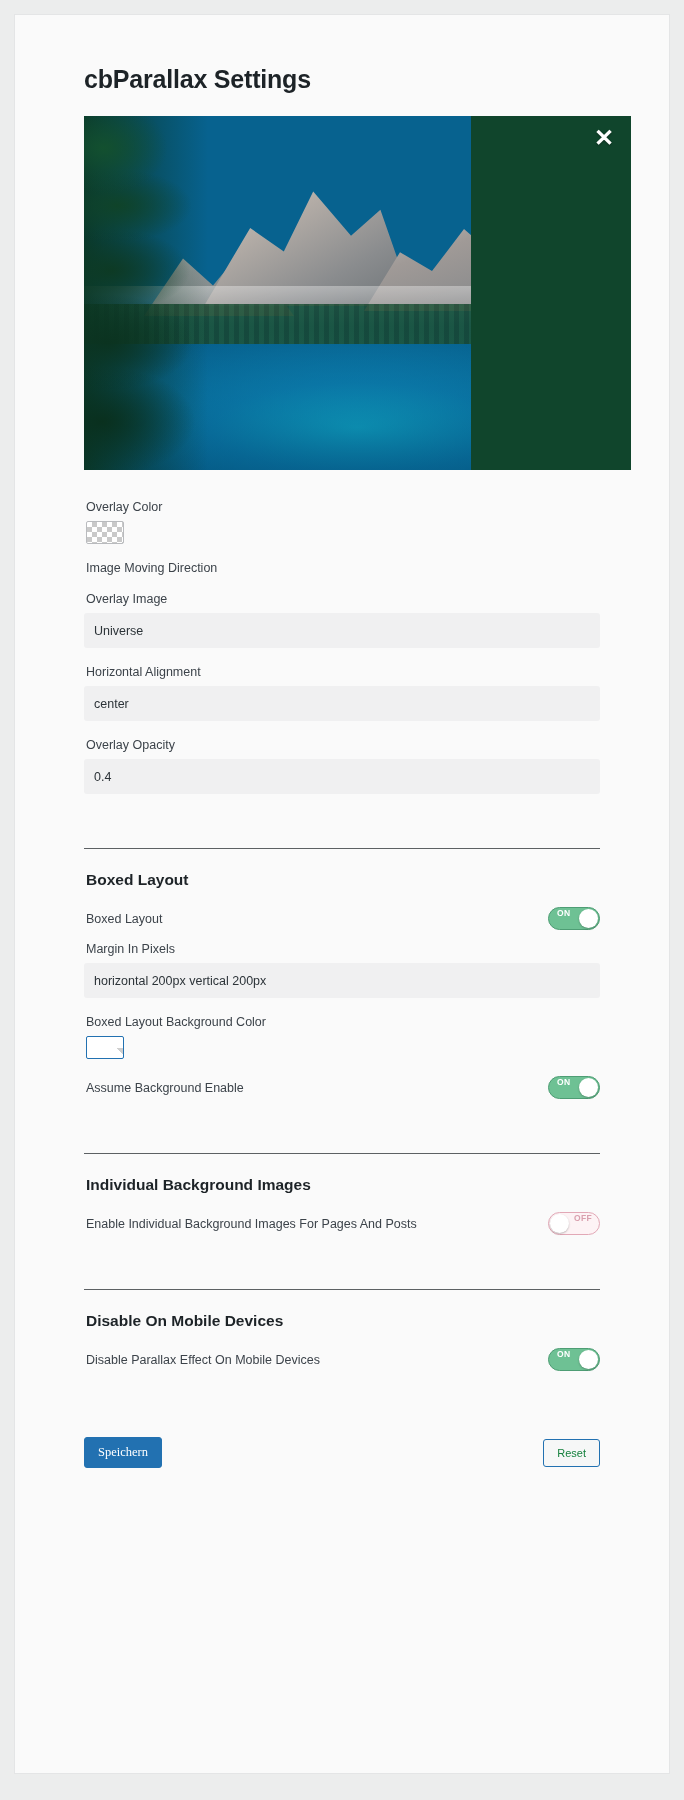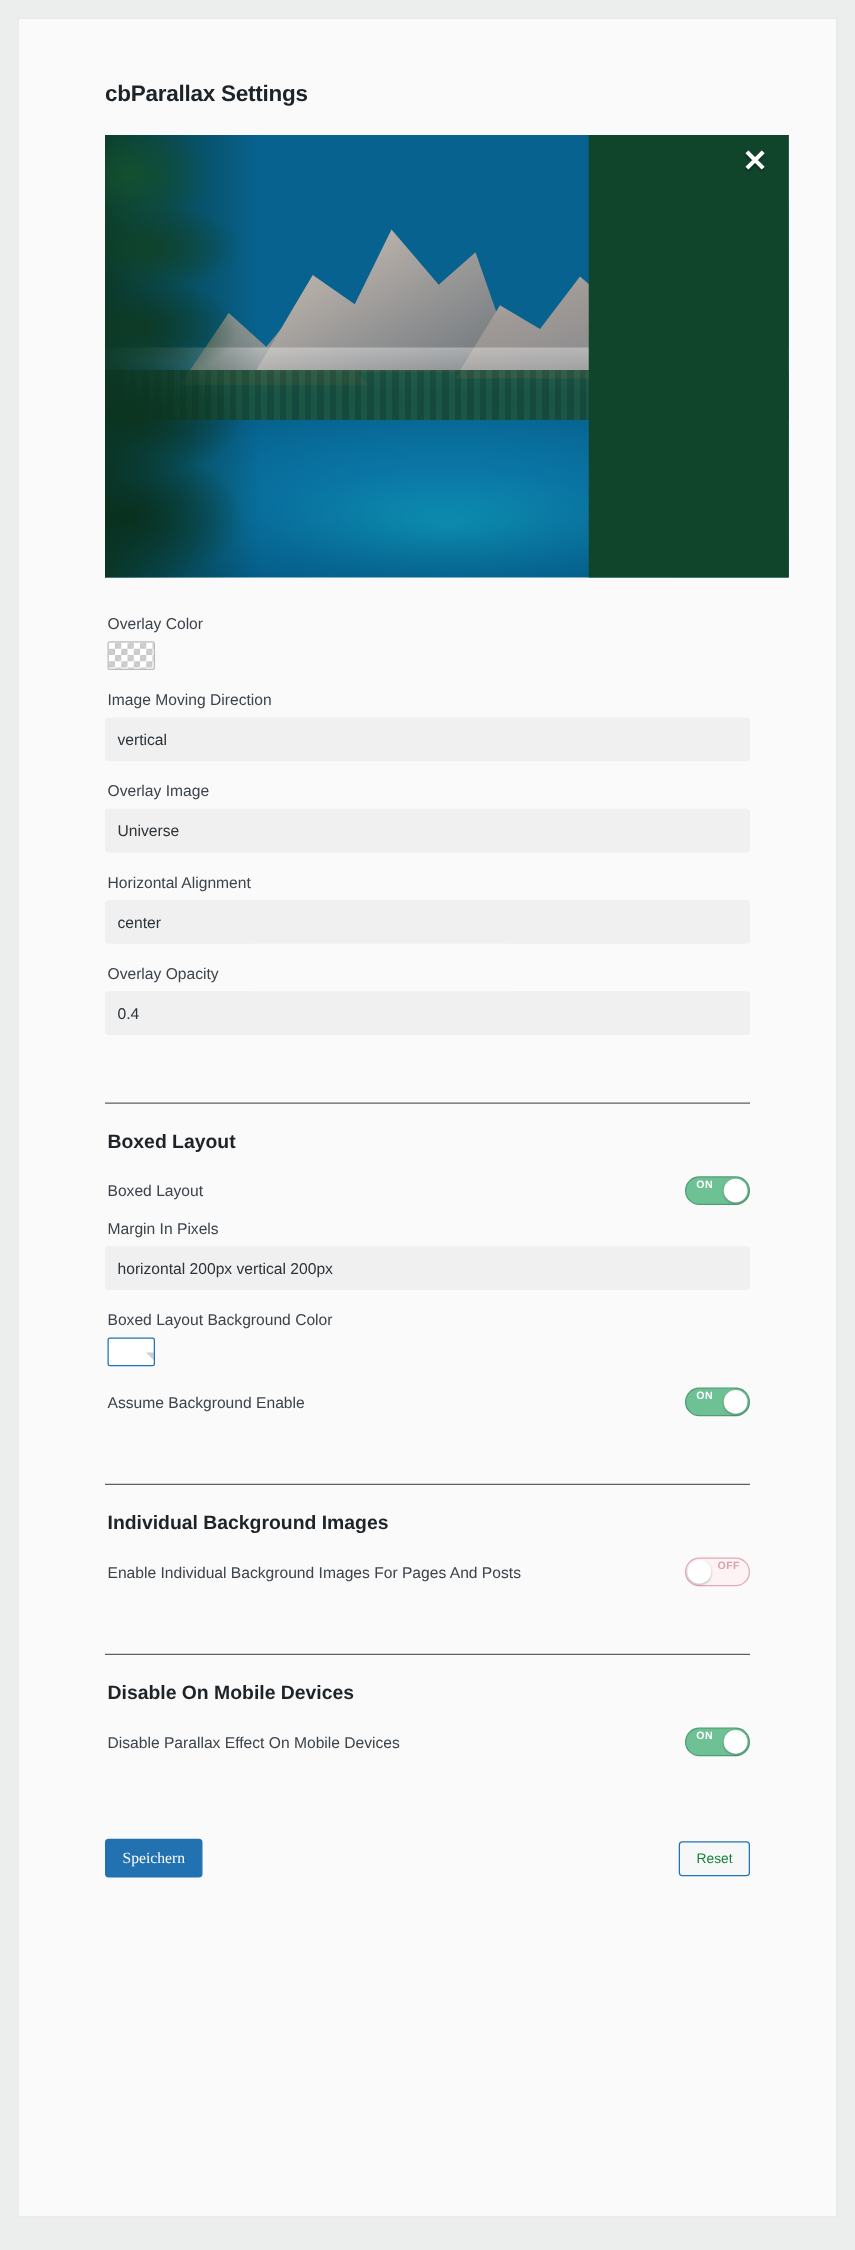--- a/index.html
+++ b/index.html
@@ -22,21 +22,21 @@
   .panel {
     background: #fafafa;
     border: 1px solid #e4e5e6;
     min-height: 1760px;
     padding: 0 0 40px 0;
   }
   .inner {
     padding: 0 69px;
   }
   h1.title {
-    font-size: 18px;
+    font-size: 25px;
     font-weight: bold;
     color: #1d2327;
     margin: 0;
     padding: 50px 0 22px 0;
     letter-spacing: -0.2px;
   }
 
   
   .preview-wrap {
     position: relative;
@@ -291,21 +291,20 @@
         <div class="close-x">✕</div>
       </div>
 
       <div class="field field-gap">
         <div class="flabel">Overlay Color</div>
         <div class="swatch"></div>
       </div>
 
       <div class="field field-gap">
         <div class="flabel">Image Moving Direction</div>
-        <div class="finput">vertical</div>
       </div>
 
 
       <div class="field field-gap">
         <div class="flabel">Overlay Image</div>
         <div class="finput">Universe</div>
       </div>
 
       <div class="field field-gap">
         <div class="flabel">Horizontal Alignment</div>

